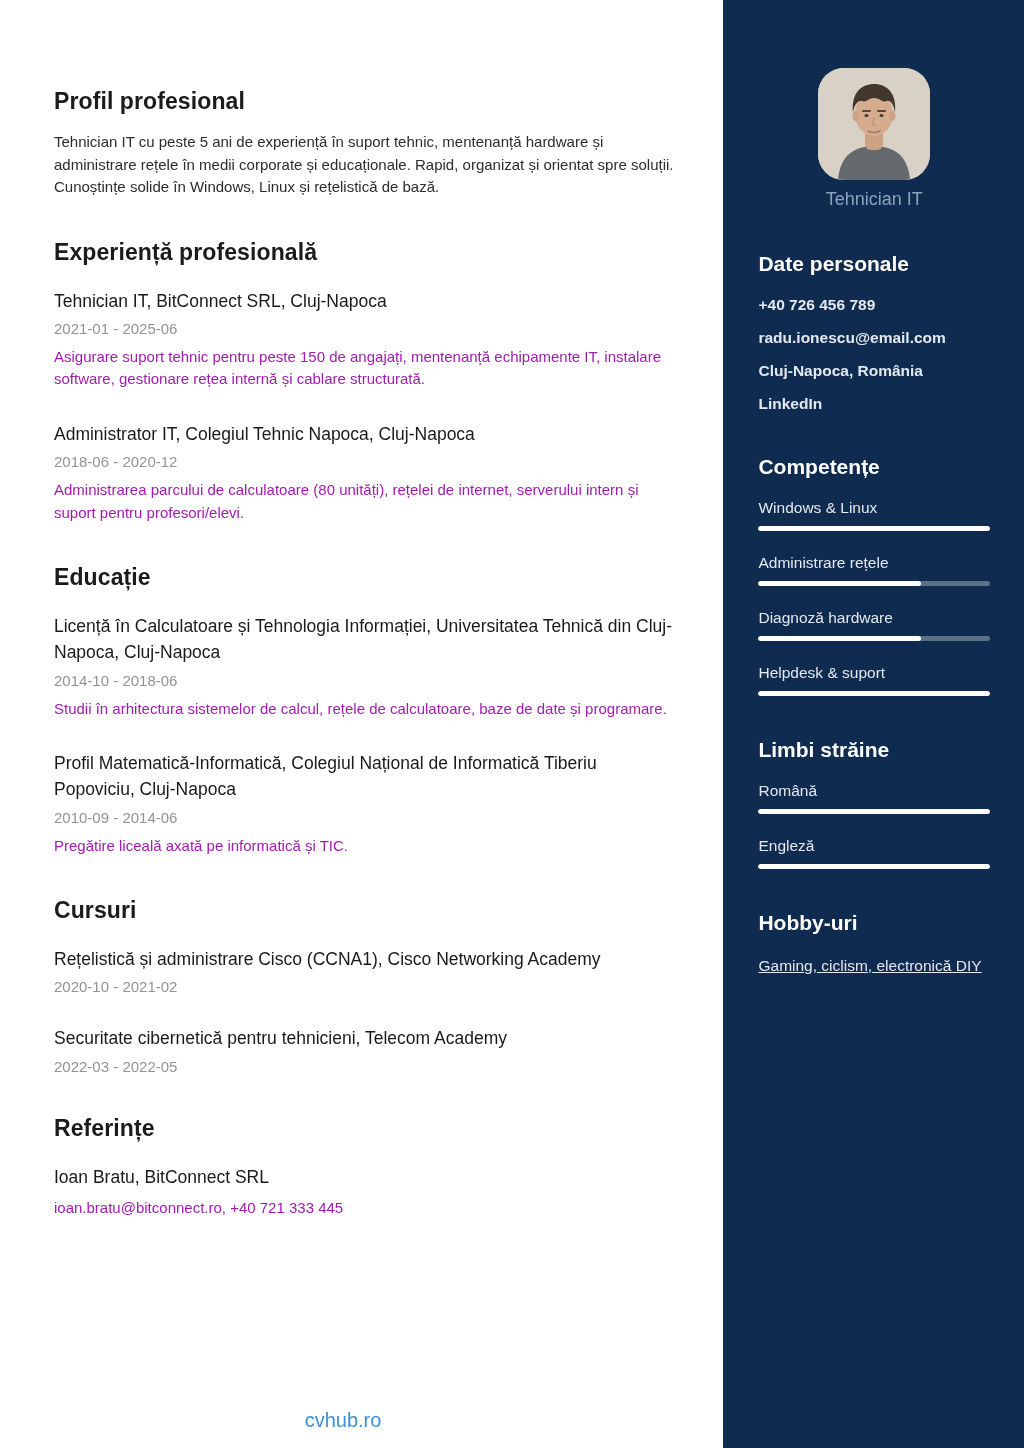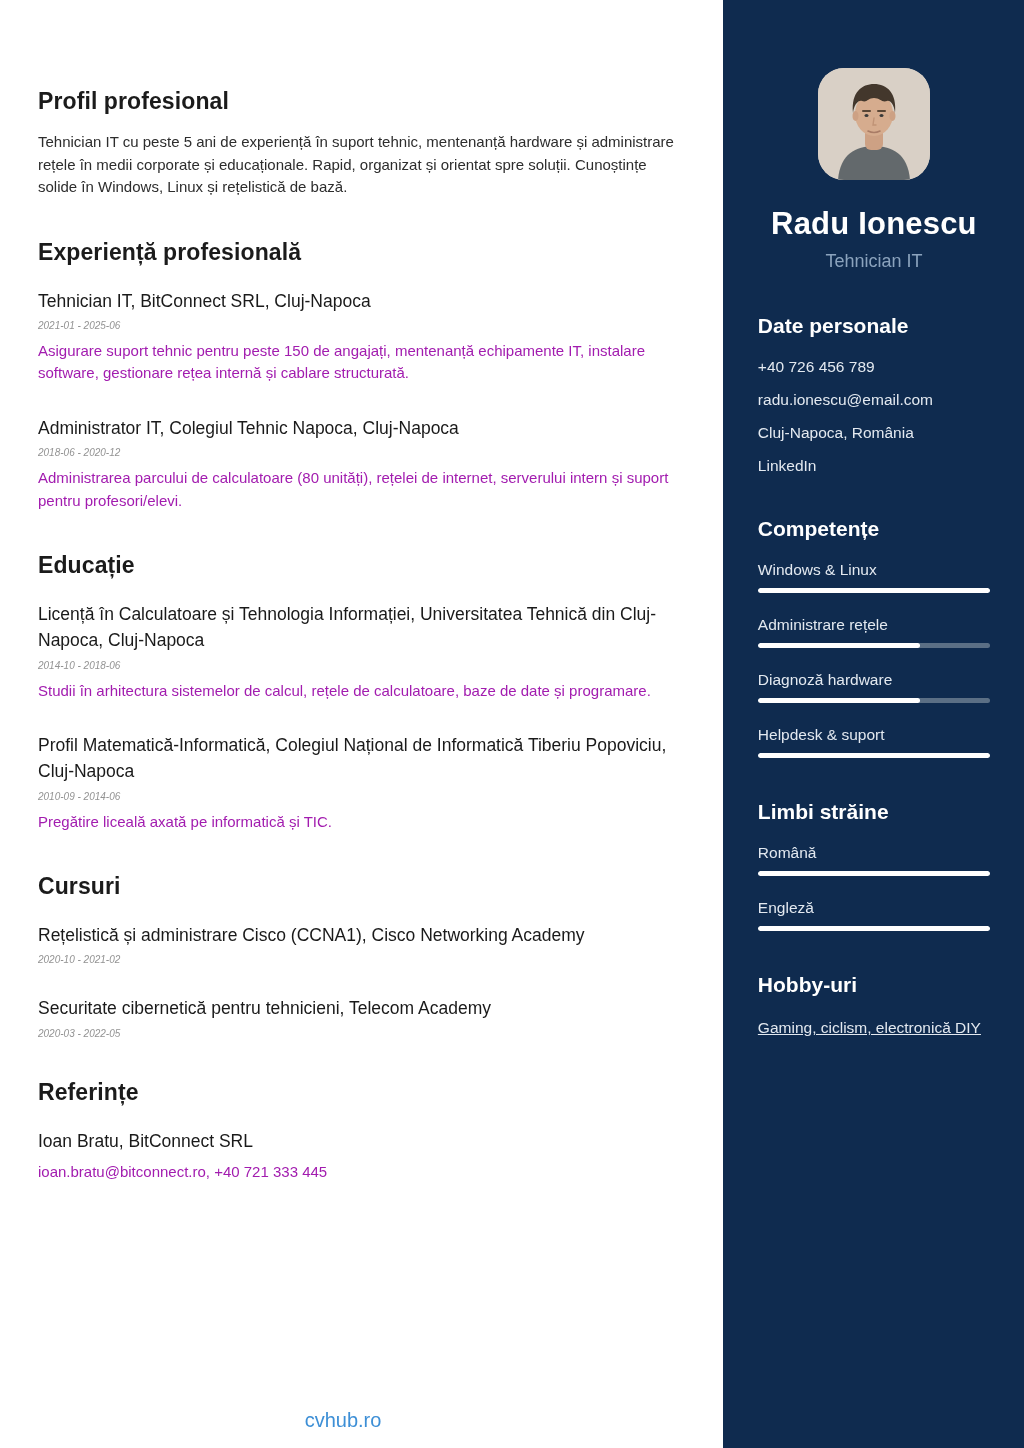--- a/index.html
+++ b/index.html
@@ -10,21 +10,21 @@
     width: 1024px;
     height: 1448px;
     margin: 0 auto;
     background: #ffffff;
     display: flex;
     overflow: hidden;
   }
   
   .main {
     width: 824px;
-    padding: 88px 48px 0 38px;
+    padding: 88px 48px 0 54px;
   }
   .section-heading {
     font-size: 23px;
     font-weight: 700;
     color: #1b1b1b;
     letter-spacing: 0.1px;
   }
   .profile-text {
     margin-top: 16px;
     font-size: 15px;
@@ -35,23 +35,22 @@
   .entry { margin-top: 22px; }
   .entry + .entry { margin-top: 30px; }
   .entry-title {
     font-size: 17.5px;
     font-weight: 400;
     color: #1a1a1a;
     line-height: 1.5;
   }
   .entry-dates {
     margin-top: 6px;
-    font-size: 10px;
+    font-size: 15px;
     color: #939393;
-    font-style: italic;
   }
   .entry-desc {
     margin-top: 9px;
     font-size: 15px;
     line-height: 1.5;
     color: #a21caf;
   }
   .footer-link-wrap {
     position: absolute;
     left: 0;
@@ -101,20 +100,21 @@
     font-size: 21px;
     font-weight: 700;
     color: #ffffff;
     margin-top: 42px;
     margin-bottom: 20px;
   }
   .side-list-item {
     font-size: 15.5px;
     color: #e3e9f0;
     margin-bottom: 15px;
+    font-weight: bold;
   }
   .skill-row { margin-bottom: 23px; }
   .skill-label {
     font-size: 15.5px;
     color: #e3e9f0;
     margin-bottom: 9px;
   }
   .skill-track {
     width: 100%;
     height: 5px;
@@ -175,21 +175,21 @@
     </section>
 
     <section class="section">
       <h2 class="section-heading">Cursuri</h2>
       <div class="entry">
         <div class="entry-title">Rețelistică și administrare Cisco (CCNA1), Cisco Networking Academy</div>
         <div class="entry-dates">2020-10 - 2021-02</div>
       </div>
       <div class="entry">
         <div class="entry-title">Securitate cibernetică pentru tehnicieni, Telecom Academy</div>
-        <div class="entry-dates">2020-03 - 2022-05</div>
+        <div class="entry-dates">2022-03 - 2022-05</div>
       </div>
     </section>
 
     <section class="section">
       <h2 class="section-heading">Referințe</h2>
       <div class="entry">
         <div class="entry-title">Ioan Bratu, BitConnect SRL</div>
         <div class="entry-desc" style="margin-top:7px;">ioan.bratu@bitconnect.ro, +40 721 333 445</div>
       </div>
     </section>
@@ -220,21 +220,20 @@
         <rect x="59" y="42" width="9" height="2" rx="1" fill="#5a4635"></rect>
 
         <ellipse cx="48.5" cy="47.5" rx="2" ry="1.6" fill="#3a3a3a"></ellipse>
         <ellipse cx="63.5" cy="47.5" rx="2" ry="1.6" fill="#3a3a3a"></ellipse>
 
         <path d="M56 50 L55 57 L58 57" stroke="#c09376" stroke-width="1.4" fill="none" stroke-linecap="round"></path>
         <path d="M50 63 Q56 66 62 63" stroke="#a97c66" stroke-width="1.6" fill="none" stroke-linecap="round"></path>
       </svg>
     </div>
 
-    <div class="person-name">Radu Ionescu</div>
     <div class="person-title">Tehnician IT</div>
 
     <h3 class="side-heading">Date personale</h3>
     <div class="side-list-item">+40 726 456 789</div>
     <div class="side-list-item">radu.ionescu@email.com</div>
     <div class="side-list-item">Cluj-Napoca, România</div>
     <div class="side-list-item">LinkedIn</div>
 
     <h3 class="side-heading">Competențe</h3>
     <div class="skill-row">

